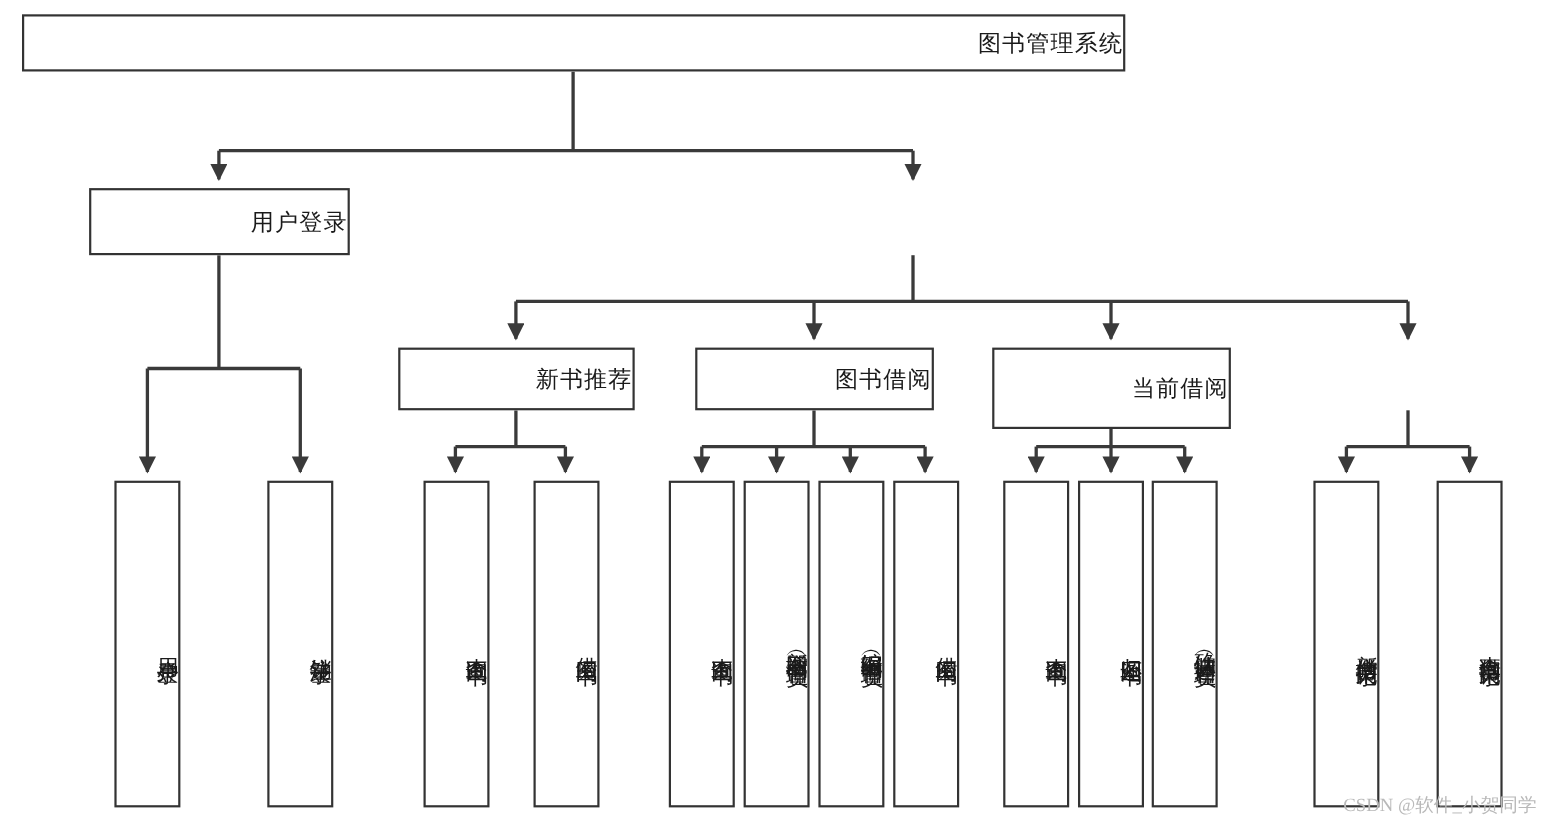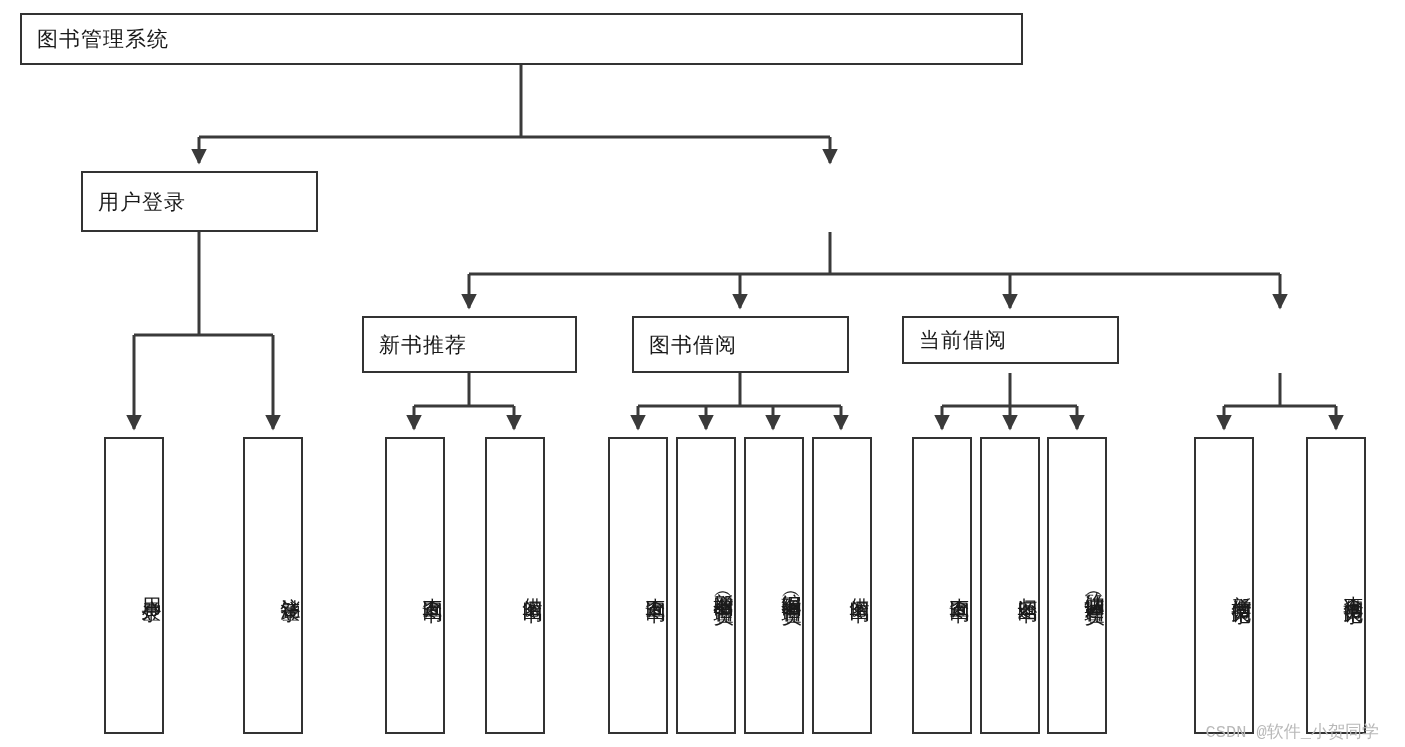--- a/index.html
+++ b/index.html
@@ -20,21 +20,21 @@
     width:1405px;height:747px;
   }
   
   .node{
     position:absolute;
     box-sizing:border-box;
     background:#ffffff;
     border:2.5px solid #333333;
     display:flex;
     align-items:center;
-    justify-content:flex-start;
+    justify-content:flex-end;
     color:#1a1a1a;
     z-index:3;
     padding-left:15px;
   }
   .node.h{
     font-size:21px;
     letter-spacing:1px;
   }
   .node.v{
     font-size:20px;
@@ -49,26 +49,26 @@
   .node.v .vlabel{
     writing-mode:vertical-rl;
     text-orientation:upright;
     display:block;
     white-space:nowrap;
   }
   .node-root{font-size:22px;}
   
   #watermark{
     position:absolute;
-    right:26px;bottom:4px;
+    right:8px;bottom:4px;
     font-size:17px;
     color:#b9b9b9;
     z-index:6;
     white-space:nowrap;
-    font-family:Liberation Mono, monospace;
+    font-family:Liberation Serif, serif;
   }
 </style>
 </head>
 <body>
 
 <div id="diagram-root">
 
   <svg id="flow" viewBox="0 0 1405 747" xmlns="http://www.w3.org/2000/svg">
     <defs>
       <marker id="arrow" viewBox="0 0 10 10" refX="9" refY="5" markerWidth="5.2" markerHeight="5.2" orient="auto-start-reverse">
@@ -129,21 +129,21 @@
   <div class="node h" style="left:81px;top:171px;width:237px;height:61px;">
     <span>用户登录</span>
   </div>
 
   <div class="node h" style="left:632px;top:316px;width:217px;height:57px;">
     <span>图书借阅</span>
   </div>
   <div class="node h" style="left:362px;top:316px;width:215px;height:57px;">
     <span>新书推荐</span>
   </div>
-  <div class="node h" style="left:902px;top:316px;width:217px;height:48px;">
+  <div class="node h" style="left:902px;top:316px;width:217px;height:74px;">
     <span>当前借阅</span>
   </div>
 
   <div class="node v" style="left:104px;top:437px;width:60px;height:297px;">
     <span class="vlabel">用户登录</span>
   </div>
   <div class="node v" style="left:243px;top:437px;width:60px;height:297px;">
     <span class="vlabel">注销登录</span>
   </div>
 

